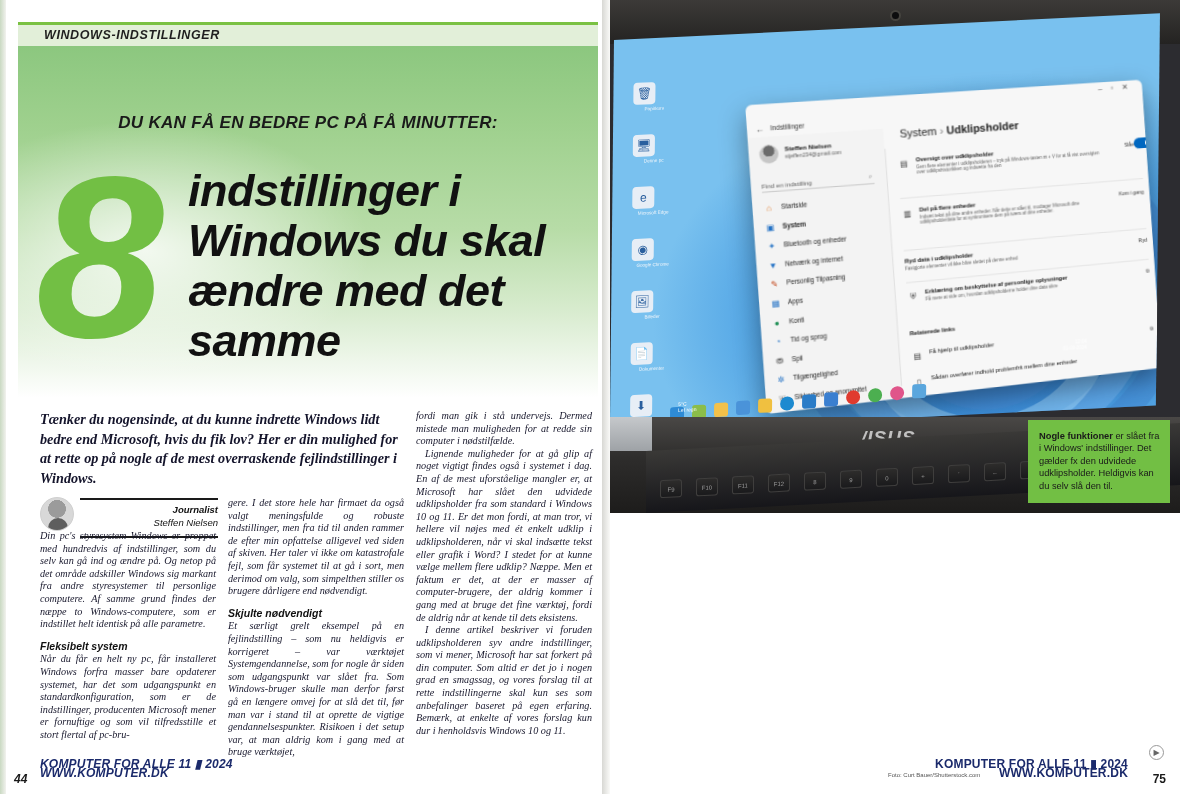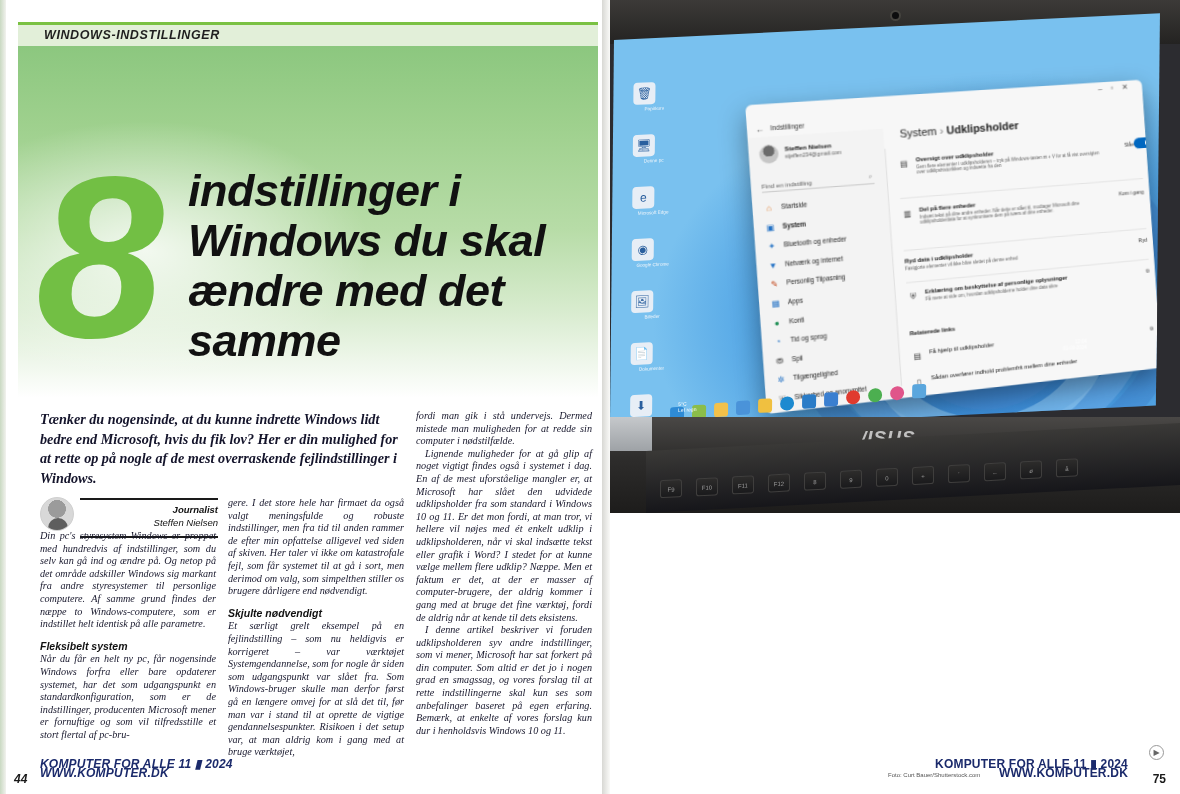--- a/index.html
+++ b/index.html
@@ -326,37 +326,38 @@
 
   <div id="left-page">
     <div class="page-edge-left"></div>
 
     <div id="kicker-bar">
       <div class="kicker-text">WINDOWS-INDSTILLINGER</div>
     </div>
 
     <div id="hero-green"></div>
 
+    <div id="overline">DU KAN FÅ EN BEDRE PC PÅ FÅ MINUTTER:</div>
     <div id="big-number">8</div>
     <div id="headline">indstillinger i Windows du skal ændre med det samme</div>
 
     <div id="standfirst">Tænker du nogensinde, at du kunne indrette Windows lidt bedre end Microsoft, hvis du fik lov? Her er din mulighed for at rette op på nogle af de mest overraskende fejlindstillinger i Windows.</div>
 
     <div class="byline-box">
       <div class="byline-avatar"></div>
       <div class="byline-rule-top"></div>
       <div class="byline-role">Journalist</div>
       <div class="byline-name">Steffen Nielsen</div>
       <div class="byline-rule-bot"></div>
     </div>
 
     <div class="bodycol" id="col1">
       <p>Din pc's styresystem Windows er proppet med hundredvis af indstillinger, som du selv kan gå ind og ændre på. Og netop på det område adskiller Windows sig markant fra andre styresystemer til personlige computere. Af samme grund findes der næppe to Windows-computere, som er indstillet helt identisk på alle parametre.</p>
       <h4>Fleksibelt system</h4>
-      <p style="text-indent:0">Når du får en helt ny pc, får nogensinde Windows forfra eller bare opdaterer systemet, har det som udgangspunkt en standardkonfiguration, som er de indstillinger, producenten Microsoft mener er fornuftige og som vil tilfredsstille et stort flertal af pc-bru-</p>
+      <p style="text-indent:0">Når du får en helt ny pc, får installeret Windows forfra masser bare opdaterer systemet, har det som udgangspunkt en standardkonfiguration, som er de indstillinger, producenten Microsoft mener er fornuftige og som vil tilfredsstille et stort flertal af pc-bru-</p>
     </div>
 
     <div class="bodycol" id="col2">
       <p>gere. I det store hele har firmaet da også valgt meningsfulde og robuste indstillinger, men fra tid til anden rammer de efter min opfattelse alligevel ved siden af skiven. Her taler vi ikke om katastrofale fejl, som får systemet til at gå i sort, men derimod om valg, som simpelthen stiller os brugere dårligere end nødvendigt.</p>
       <h4>Skjulte nødvendigt</h4>
       <p style="text-indent:0">Et særligt grelt eksempel på en fejlindstilling – som nu heldigvis er korrigeret – var værktøjet Systemgendannelse, som for nogle år siden som udgangspunkt var slået fra. Som Windows-bruger skulle man derfor først gå en længere omvej for at slå det til, før man var i stand til at oprette de vigtige gendannelsespunkter. Risikoen i det setup var, at man aldrig kom i gang med at bruge værktøjet,</p>
     </div>
 
     <div class="bodycol" id="col3">
       <p>fordi man gik i stå undervejs. Dermed mistede man muligheden for at redde sin computer i nødstilfælde.</p>
@@ -577,20 +578,23 @@
           <div class="k" style="left:194px">9</div>
           <div class="k" style="left:230px">0</div>
           <div class="k" style="left:266px">+</div>
           <div class="k" style="left:302px">´</div>
           <div class="k" style="left:338px">←</div>
           <div class="k" style="left:374px">ø</div>
           <div class="k" style="left:410px">å</div>
         </div>
       </div>
 
+      <div id="photo-caption">
+        <b>Nogle funktioner</b><span> er slået fra i Windows' indstillinger. Det gælder fx den udvidede udklipsholder. Heldigvis kan du selv slå den til.</span>
+      </div>
     </div>
 
     <div id="photo-credit">Foto: Curt Bauer/Shutterstock.com</div>
 
     <div class="stepcap" id="stepcap1">
 
       <div>
         <span class="tb2" style="display:block"></span>
       </div>
 

